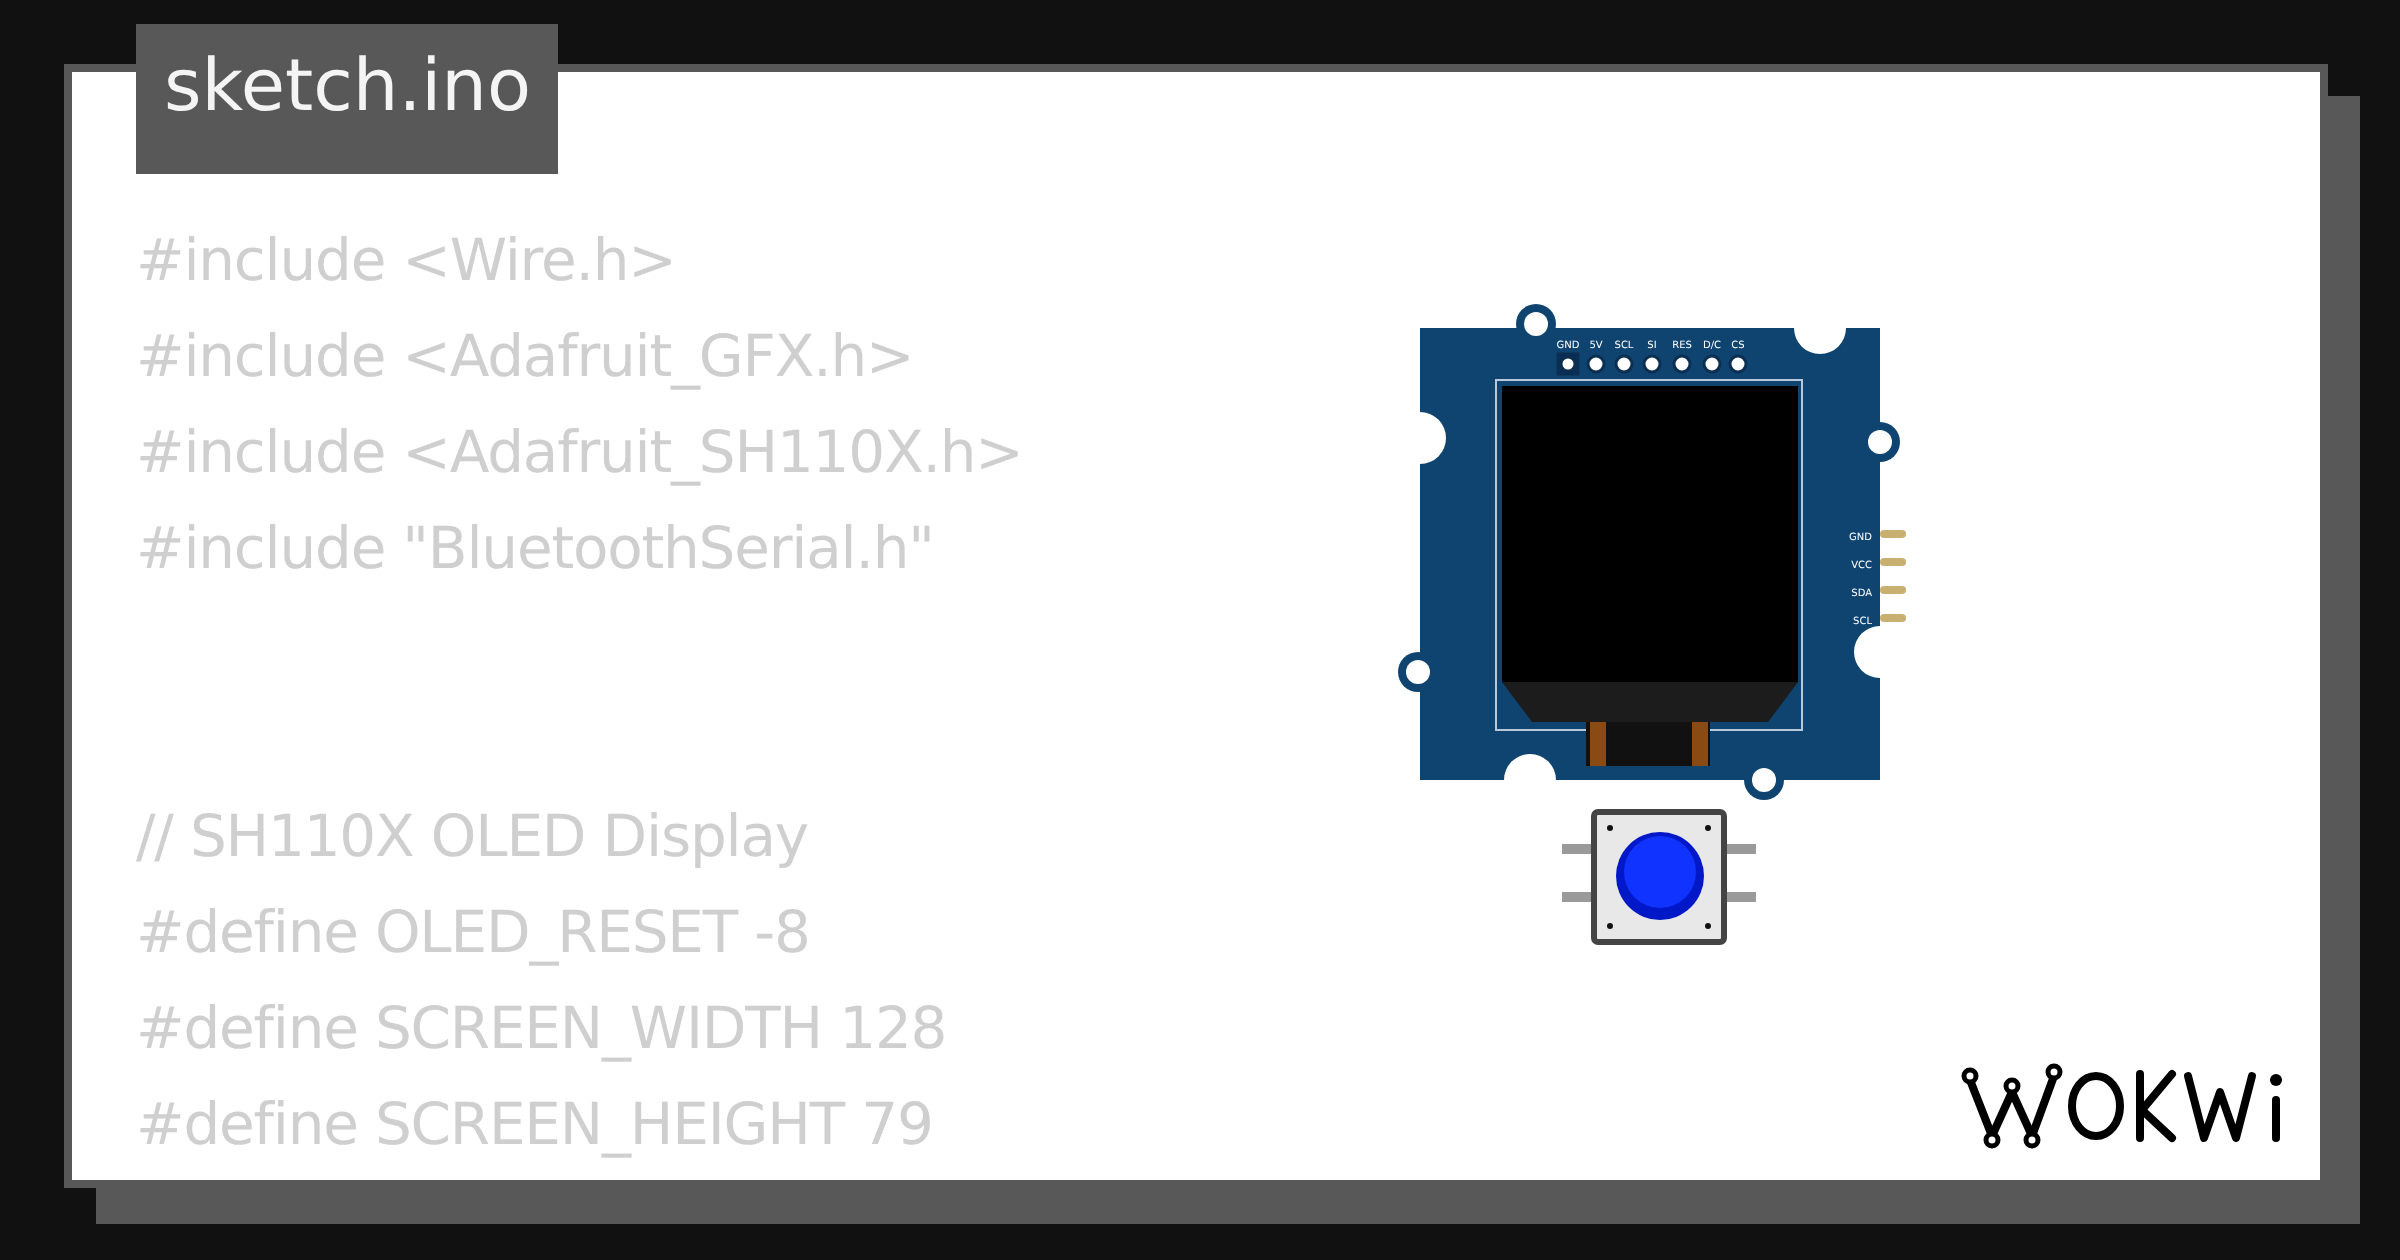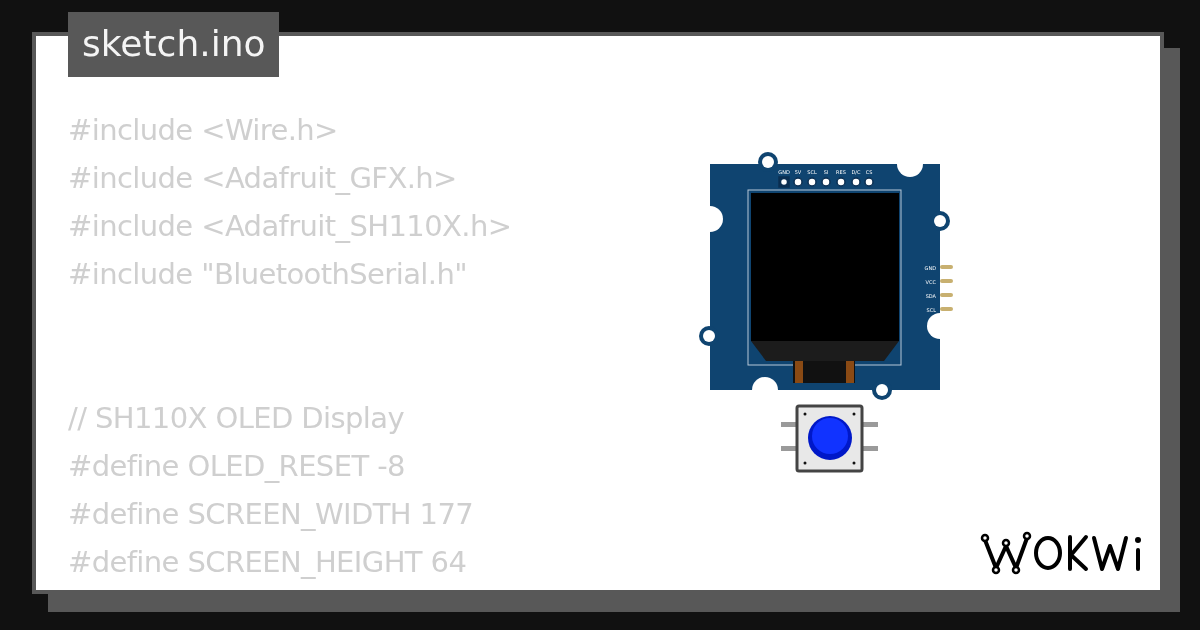--- a/index.html
+++ b/index.html
@@ -1,39 +1,39 @@
 <!DOCTYPE html>
 <html><head>
 <meta charset="utf-8">
 <style>
   html, body { margin:0; padding:0; }
   body { width:1200px; height:630px; background:#111111; position:relative; overflow:hidden; font-family:"DejaVu Sans", sans-serif; }
   .shadow { position:absolute; left:48px; top:48px; width:1132px; height:564px; background:#585858; }
   .panel { position:absolute; left:32px; top:32px; width:1132px; height:562px; background:#ffffff; border:4px solid #585858; box-sizing:border-box; overflow:hidden; }
-  .filetab { position:absolute; left:68px; top:12px; height:65px; padding:0 14px; background:#585858; color:#f4f4f4; font-size:36px; line-height:63px; z-index:5; }
+  .filetab { position:absolute; left:68px; top:12px; height:75px; padding:0 14px; background:#585858; color:#f4f4f4; font-size:36px; line-height:63px; z-index:5; }
   .code { position:absolute; left:32px; top:70px; margin:0; font-family:"DejaVu Sans", sans-serif; font-size:29px; line-height:48px; color:#cfcfcf; white-space:pre; letter-spacing:-0.6px; }
   .circuit { position:absolute; left:660px; top:120px; width:360px; height:380px; }
   .logo { position:absolute; left:978px; top:528px; }
 </style>
 </head>
 <body>
 
 <div class="shadow"></div>
 
 <div class="panel">
   <pre class="code"><span>#include &lt;Wire.h&gt;</span>
 <span>#include &lt;Adafruit_GFX.h&gt;</span>
 <span>#include &lt;Adafruit_SH110X.h&gt;</span>
 <span>#include "BluetoothSerial.h"</span>
 <span></span>
 <span></span>
 <span>// SH110X OLED Display</span>
 <span>#define OLED_RESET -8</span>
-<span>#define SCREEN_WIDTH 177</span>
-<span>#define SCREEN_HEIGHT 64</span>
+<span>#define SCREEN_WIDTH 128</span>
+<span>#define SCREEN_HEIGHT 79</span>
 <span>#define SH110X_I2C_ADDRESS 0x3C</span></pre>
 </div>
 
 <div class="filetab">sketch.ino</div>
 
 <svg class="circuit" viewBox="660 120 360 380" width="360" height="380">
   <g>
 
     <rect x="710" y="164" width="230" height="226" fill="#0f4470"></rect>
 

